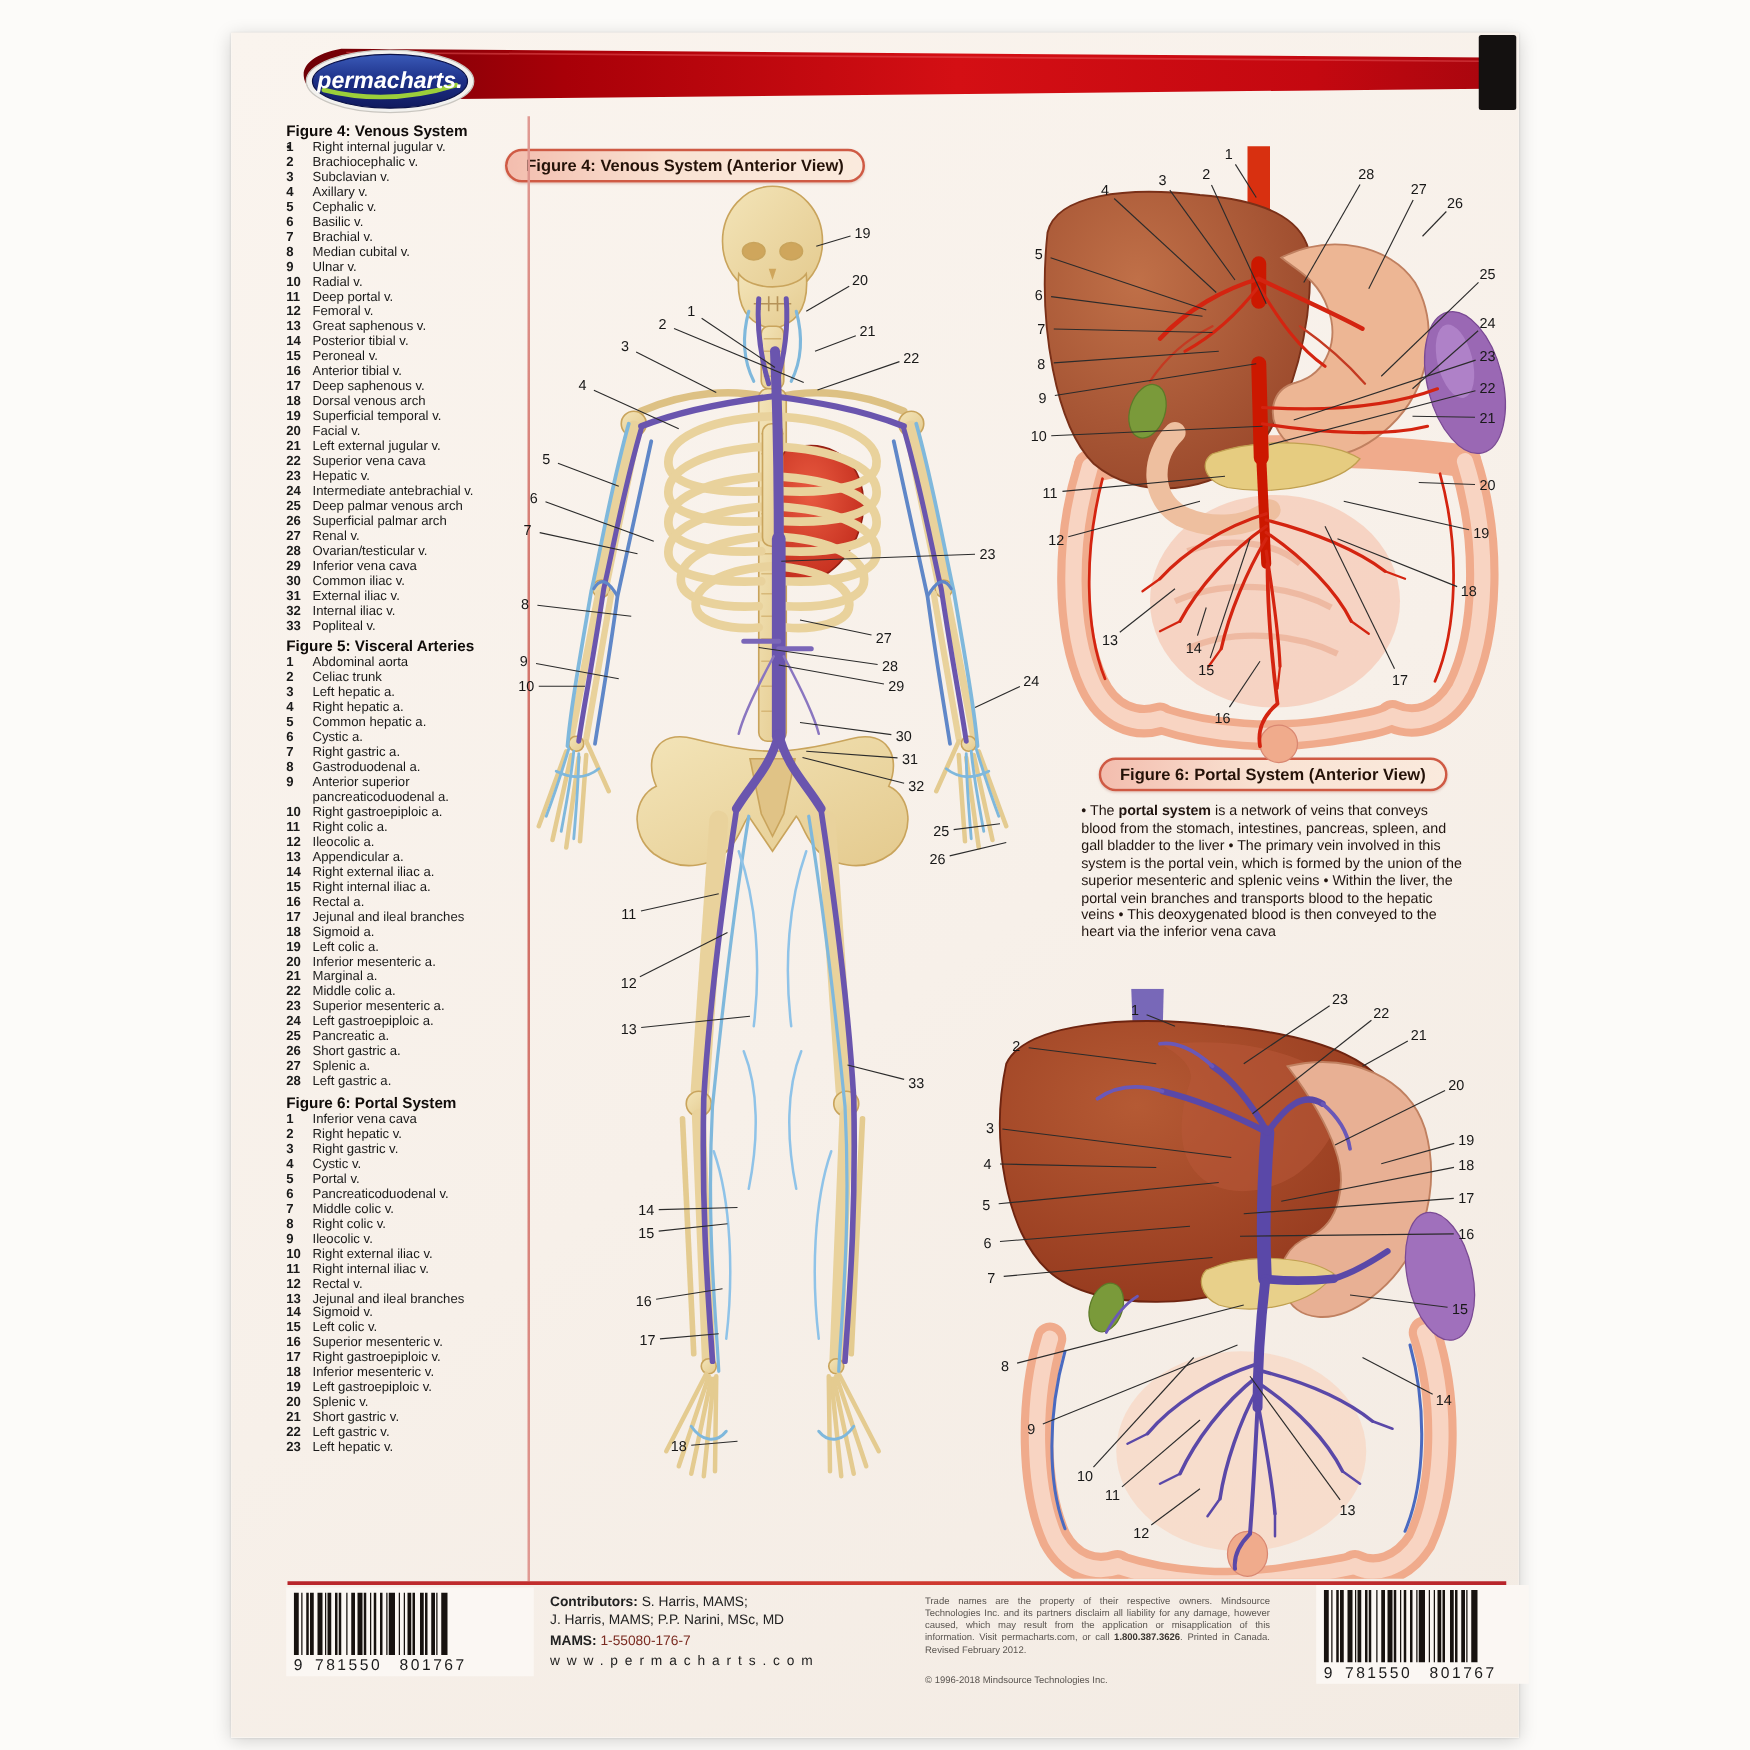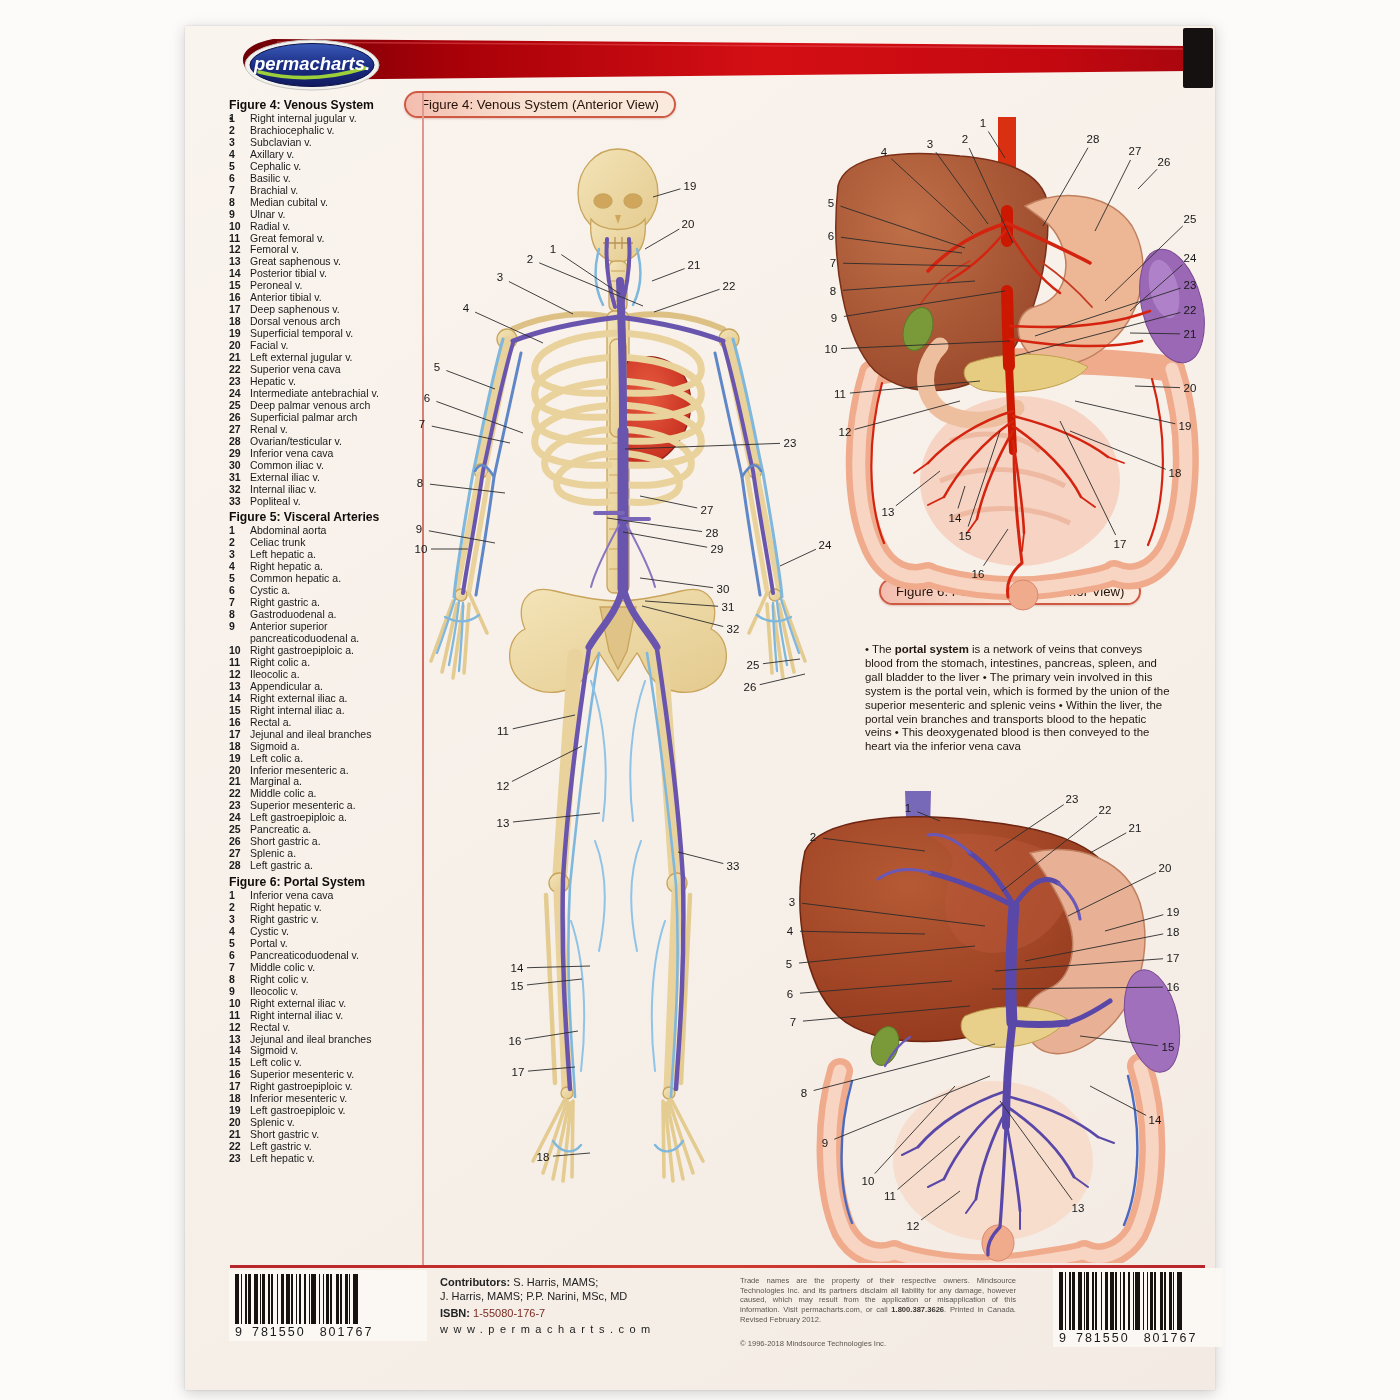--- a/index.html
+++ b/index.html
@@ -8,22 +8,22 @@
   .page{position:absolute;left:185px;top:26px;width:1030px;height:1364px;
         background:linear-gradient(145deg,#faf4ee 0%,#f7f0e9 55%,#f3ebe3 100%);
         box-shadow:0 3px 14px rgba(0,0,0,.18), 0 0 2px rgba(0,0,0,.12);}
   
   .banner{position:absolute;left:52px;top:10px;width:962px;height:48px;}
   .corner-mark{position:absolute;left:998px;top:2px;width:30px;height:60px;background:#141110;border-radius:2px;}
   .logo{position:absolute;left:58px;top:13px;width:138px;height:52px;}
   
   .pill{position:absolute;white-space:nowrap;border:2px solid #cf5a44;border-radius:14px;
         background:linear-gradient(90deg,#f3bdae 0%,#f9e2d2 45%,#faeadd 100%);
-        font-size:13.2px;font-weight:normal;color:#241208;padding:4px 15px;
-        box-shadow:0 1px 2px rgba(150,60,40,.25);}
+        font-size:13.2px;font-weight:bold;color:#241208;padding:4px 15px;
+        box-shadow:0 1px 2px rgba(150,60,40,.25);margin-top:28px;}
   .pill4{left:219px;top:65px;}
   .pill5{left:657px;top:67px;}
   .pill6{left:694px;top:552px;}
   
   .leftcol{position:absolute;left:44px;top:69px;width:192px;color:#1a1a1a;}
   .sec-heading{font-size:12.2px;font-weight:bold;margin:3px 0 1px 0;color:#100c0a;}
   .intro{position:relative;font-size:10.5px;line-height:11.9px;padding-left:10px;margin-bottom:1px;}
   .intro .bul{position:absolute;left:0;top:0;}
   .li{display:flex;font-size:10.5px;line-height:11.95px;}
   .li .num{width:21px;flex:none;font-weight:bold;}
@@ -139,21 +139,21 @@
       <div class="li">
         <span class="num">9</span>
         <span class="lab">Ulnar v.</span>
       </div>
       <div class="li">
         <span class="num">10</span>
         <span class="lab">Radial v.</span>
       </div>
       <div class="li">
         <span class="num">11</span>
-        <span class="lab">Great femoral v.</span>
+        <span class="lab">Deep portal v.</span>
       </div>
       <div class="li">
         <span class="num">12</span>
         <span class="lab">Femoral v.</span>
       </div>
       <div class="li">
         <span class="num">13</span>
         <span class="lab">Great saphenous v.</span>
       </div>
       <div class="li">
@@ -892,21 +892,21 @@
     <div class="bc-digits">
       <span class="pre">9</span>
       <span class="g">781550</span>
       <span class="g">801767</span>
     </div>
   </div>
 
   <div class="contrib">
     <div><span class="bld">Contributors:</span><span> S. Harris, MAMS;</span></div>
     <div>J. Harris, MAMS; P.P. Narini, MSc, MD</div>
-    <div class="isbn-line"><span class="bld">ISBN:</span> <span class="isbn-val">1-55080-176-7</span></div>
+    <div class="isbn-line"><span class="bld">MAMS:</span> <span class="isbn-val">1-55080-176-7</span></div>
     <div class="website">www.permacharts.com</div>
   </div>
 
   <div class="legal">
     <span>Trade names are the property of their respective owners. Mindsource Technologies Inc. and its partners disclaim all liability for any damage, however caused, which may result from the application or misapplication of this information. Visit permacharts.com, or call </span><span class="phone">1.800.387.3626</span><span>. Printed in Canada. Revised February 2012.</span>
     <span class="copy">© 1996-2018 Mindsource Technologies Inc.</span>
   </div>
 
   <div class="barcode bc-right">
     <div class="bars">

